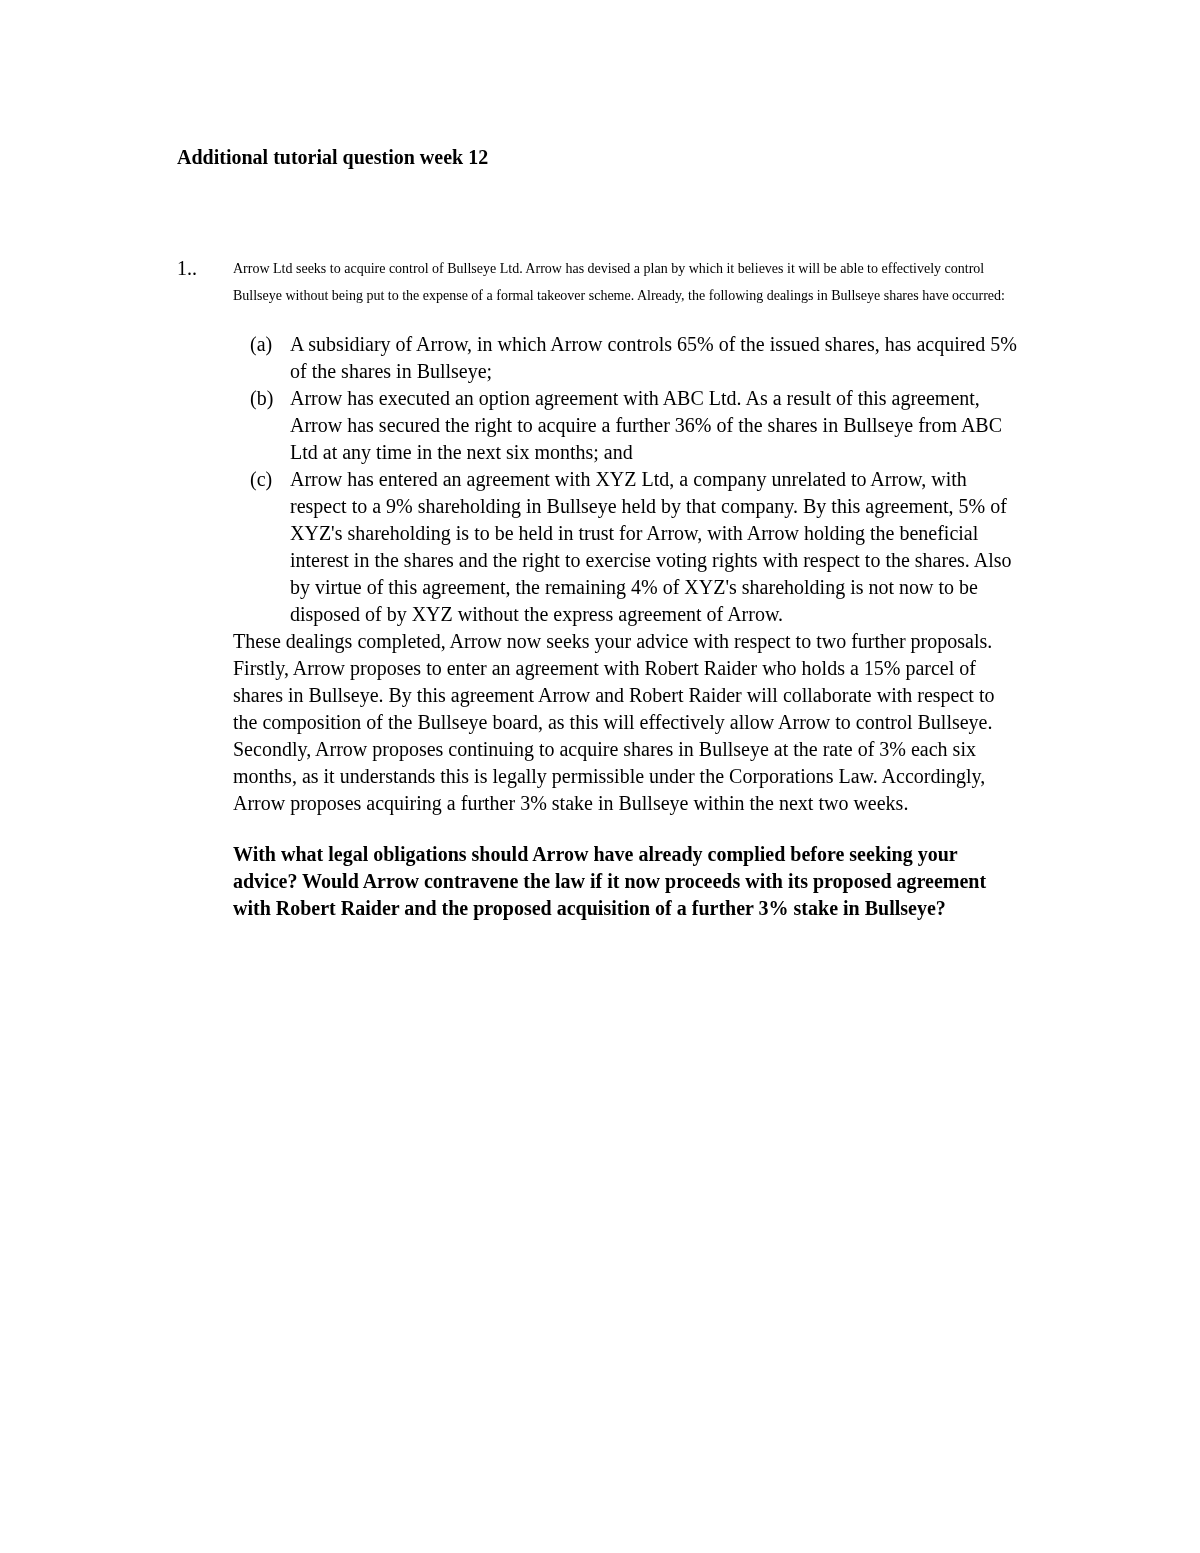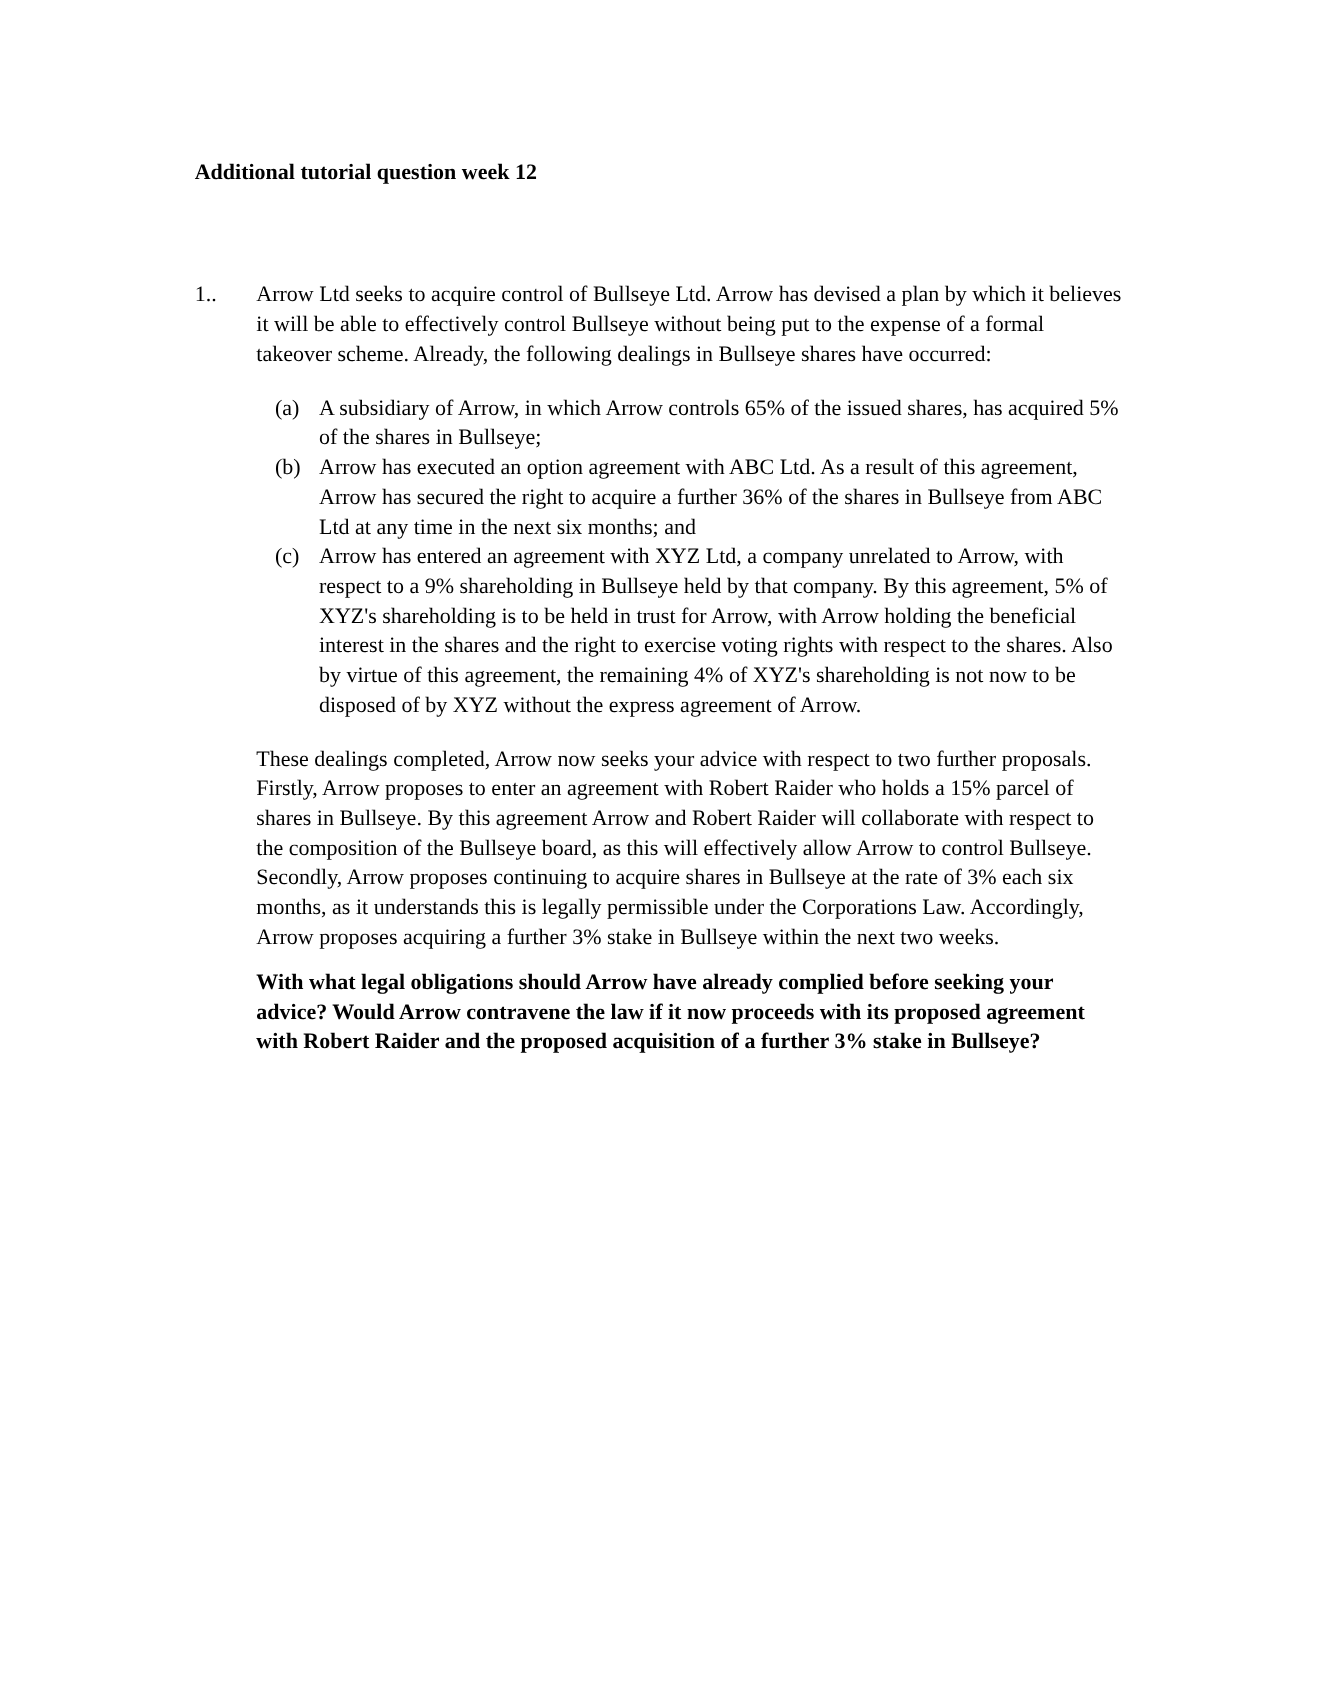--- a/index.html
+++ b/index.html
@@ -32,21 +32,21 @@
     flex: 0 0 56px;
     font-size: 20px;
     line-height: 27px;
   }
   .q-body {
     flex: 1 1 auto;
     font-size: 20px;
     line-height: 27px;
   }
   .q-intro {
-    font-size: 20px;
+    font-size: 14px;
     line-height: 27px;
   }
   .sub-list {
     margin-top: 22px;
     margin-left: 17px;
   }
   .sub-item {
     display: flex;
     align-items: flex-start;
   }
@@ -54,26 +54,25 @@
     flex: 0 0 40px;
     font-size: 20px;
     line-height: 27px;
   }
   .sub-text {
     flex: 1 1 auto;
     font-size: 20px;
     line-height: 27px;
   }
   .para-2 {
-    margin-top: 22px;
     font-size: 20px;
     line-height: 27px;
   }
   .bold-question {
-    margin-top: 14px;
+    margin-top: 24px;
     font-size: 20px;
     line-height: 27px;
     font-weight: bold;
   }
 </style>
 </head>
 <body>
 
 <div class="page">
 

